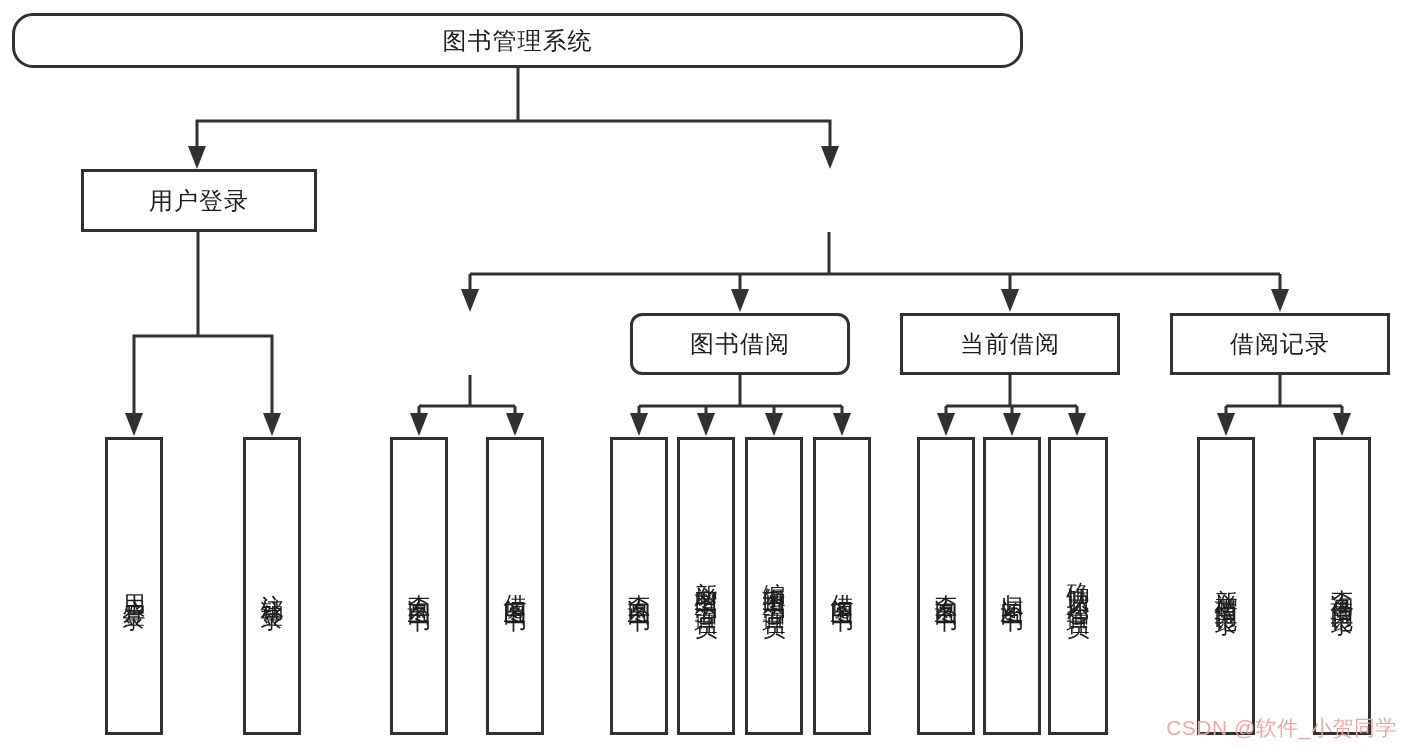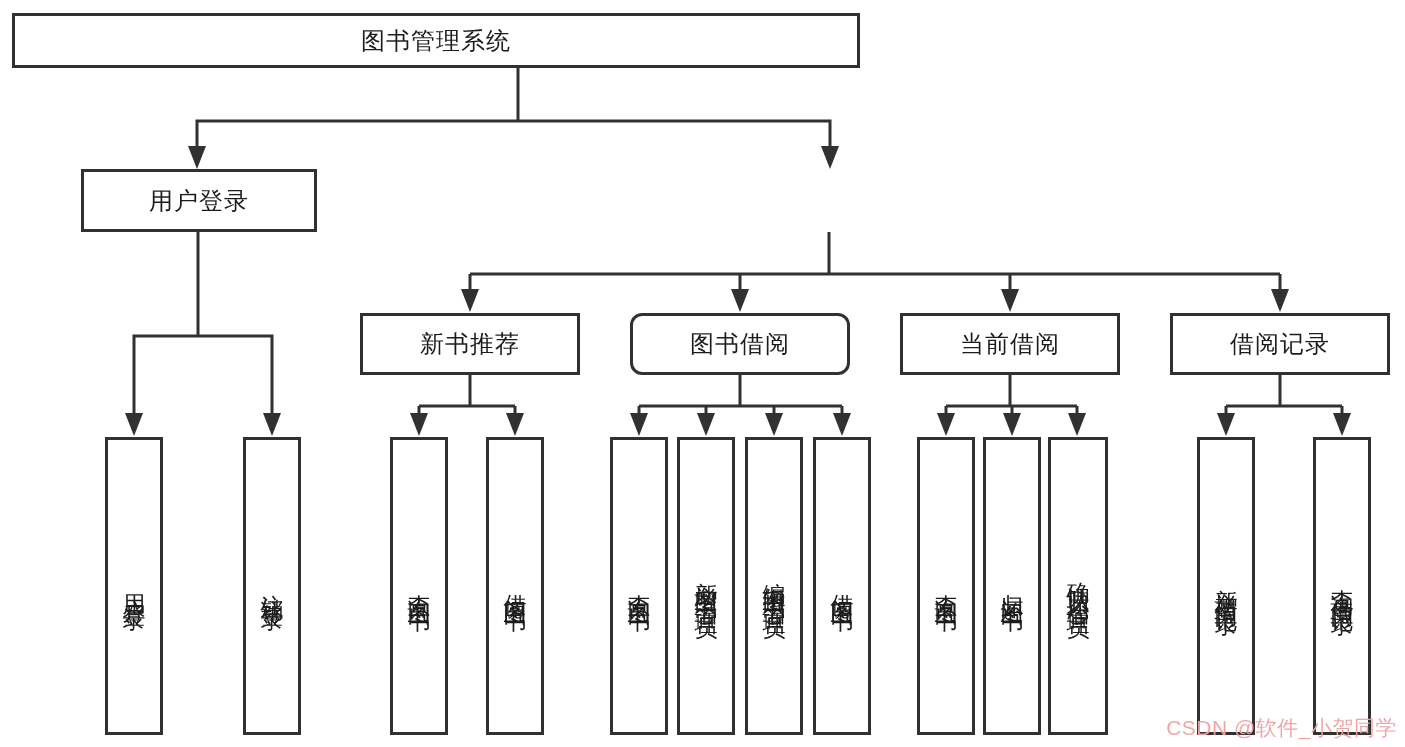--- a/index.html
+++ b/index.html
@@ -82,31 +82,28 @@
       <polygon points="765,413 783,413 774,436"></polygon>
       <polygon points="833,413 851,413 842,436"></polygon>
       <polygon points="937,413 955,413 946,436"></polygon>
       <polygon points="1003,413 1021,413 1012,436"></polygon>
       <polygon points="1068,413 1086,413 1077,436"></polygon>
       <polygon points="1217,413 1235,413 1226,436"></polygon>
       <polygon points="1333,413 1351,413 1342,436"></polygon>
     </g>
   </svg>
 
-  <div class="box hbox" style="left:12px;top:13px;width:848px;height:55px;">
+  <div class="box hbox" style="left:12px;top:13px;width:1011px;height:55px;border-radius:21px;">
     <span>图书管理系统</span>
   </div>
 
   <div class="box hbox" style="left:81px;top:169px;width:236px;height:63px;">
     <span>用户登录</span>
   </div>
 
-  <div class="box hbox" style="left:360px;top:313px;width:220px;height:62px;">
-    <span>新书推荐</span>
-  </div>
   <div class="box hbox" style="left:630px;top:313px;width:220px;height:62px;border-radius:12px;">
     <span>图书借阅</span>
   </div>
   <div class="box hbox" style="left:900px;top:313px;width:220px;height:62px;">
     <span>当前借阅</span>
   </div>
   <div class="box hbox" style="left:1170px;top:313px;width:220px;height:62px;">
     <span>借阅记录</span>
   </div>
 

